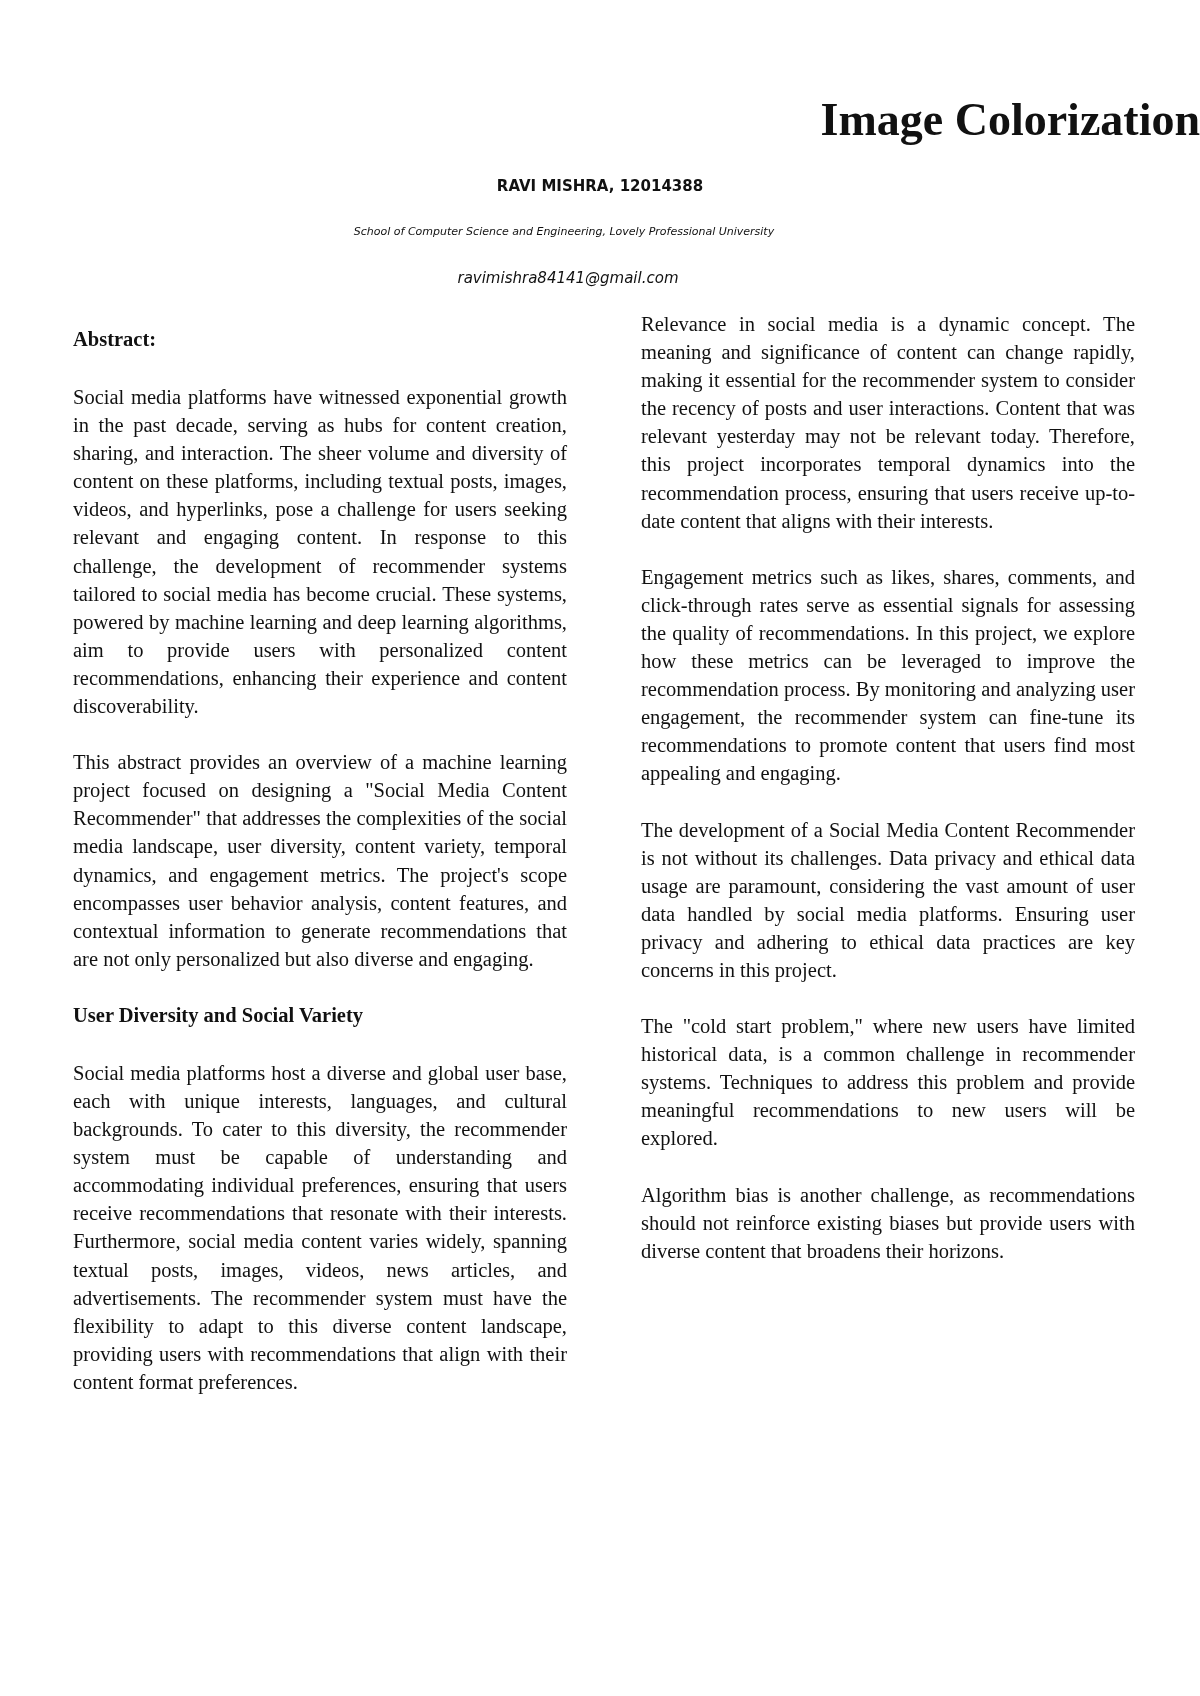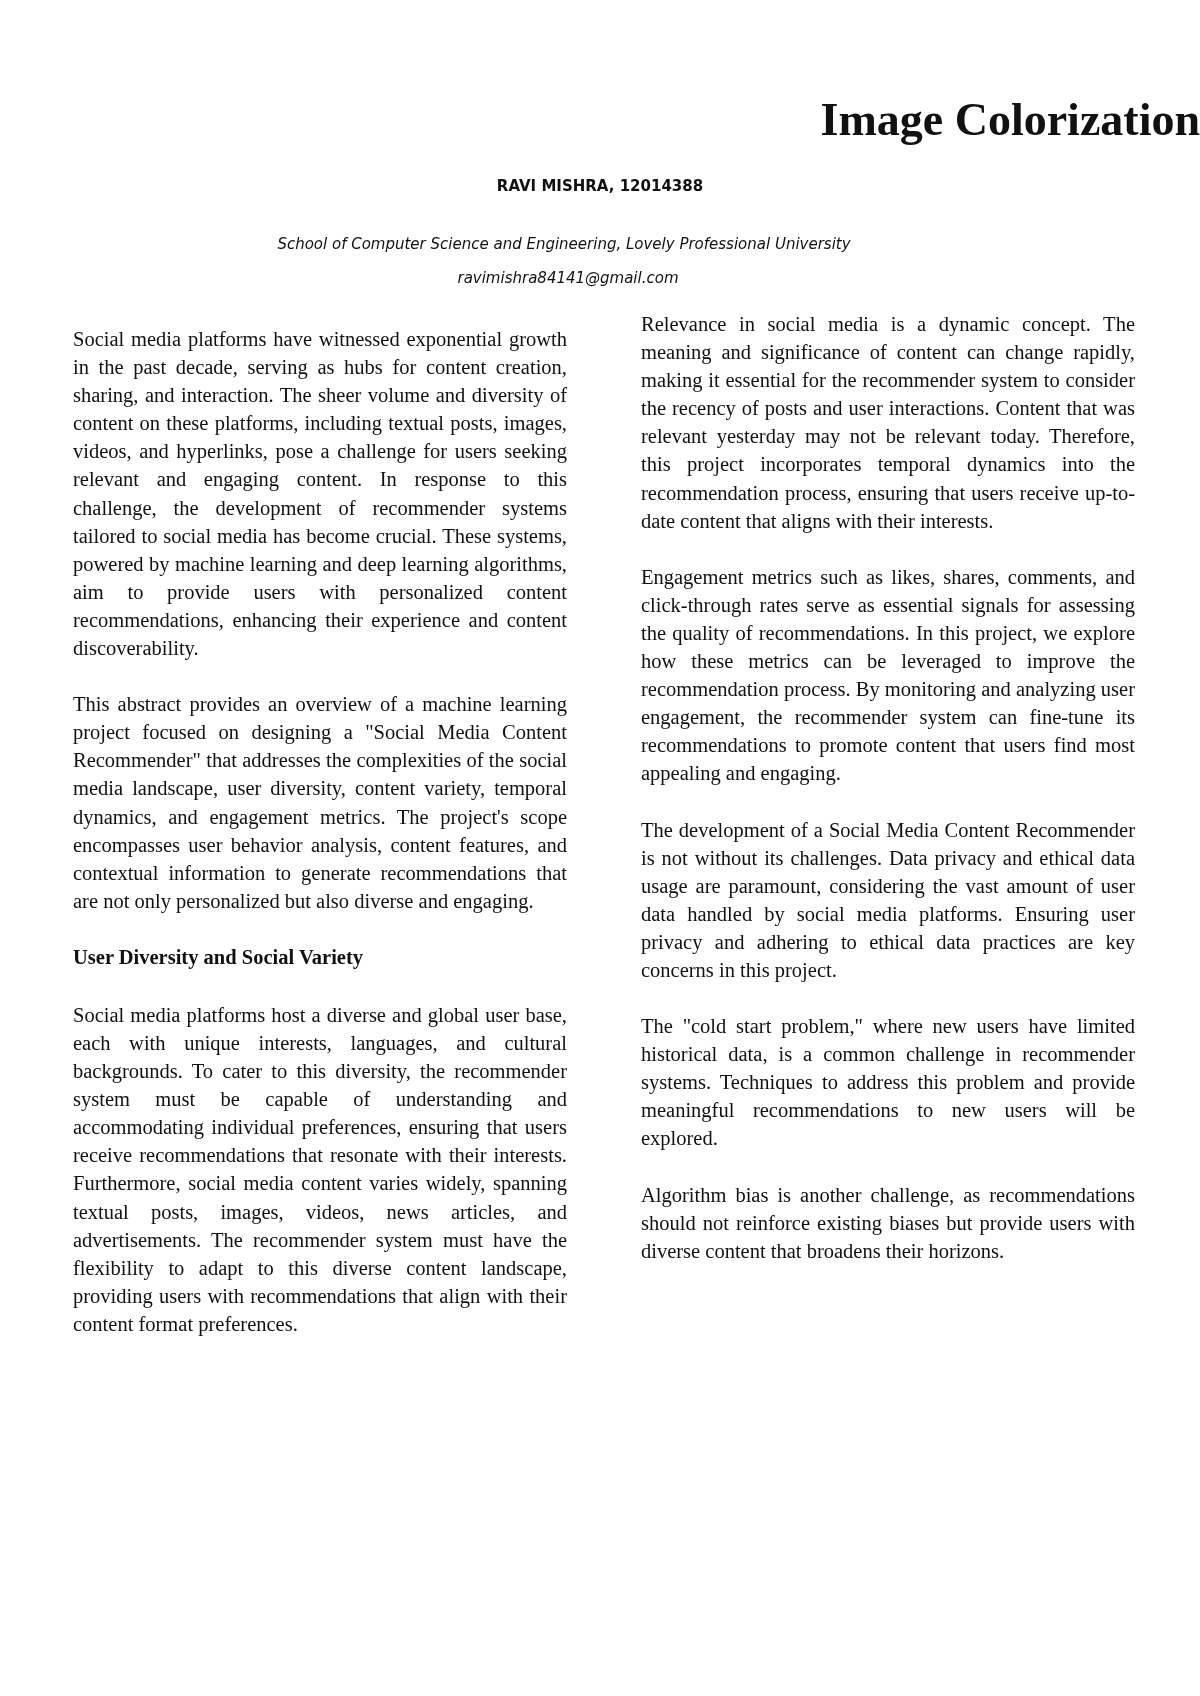--- a/index.html
+++ b/index.html
@@ -7,21 +7,21 @@
   .title {
     position: absolute; top: 92px; left: 0; width: 1200px; text-align: right;
     font-family: "Liberation Serif", serif; font-weight: bold; font-size: 46px; line-height: 56px; margin: 0;
   }
   .author {
     position: absolute; top: 176px; left: 0; width: 1200px; text-align: center;
     font-family: "DejaVu Sans", sans-serif; font-weight: bold; font-size: 15px; line-height: 20px;
   }
   .affil {
     position: absolute; top: 222px; left: 0; width: 1128px; text-align: center;
-    font-family: "DejaVu Sans", sans-serif; font-style: italic; font-size: 15px; line-height: 20px; margin-top: 12px;
+    font-family: "DejaVu Sans", sans-serif; font-style: italic; font-size: 11px; line-height: 20px;
   }
   .email {
     position: absolute; top: 268px; left: 0; width: 1136px; text-align: center;
     font-family: "DejaVu Sans", sans-serif; font-style: italic; font-size: 15px; line-height: 20px;
   }
   .col {
     position: absolute; width: 494px;
     font-family: "Liberation Serif", serif; font-size: 20.5px; line-height: 28.1px;
   }
   .col.left { left: 73px; top: 325px; }
@@ -34,20 +34,21 @@
 </style>
 </head>
 <body>
 
 <h1 class="title">Image Colorization</h1>
 <div class="author">RAVI MISHRA, 12014388</div>
 <div class="affil">School of Computer Science and Engineering, Lovely Professional University</div>
 <div class="email">ravimishra84141@gmail.com</div>
 
 <div class="col left">
+  <h2>Abstract:</h2>
   <p>Social media platforms have witnessed exponential growth in the past decade, serving as hubs for content creation, sharing, and interaction. The sheer volume and diversity of content on these platforms, including textual posts, images, videos, and hyperlinks, pose a challenge for users seeking relevant and engaging content. In response to this challenge, the development of recommender systems tailored to social media has become crucial. These systems, powered by machine learning and deep learning algorithms, aim to provide users with personalized content recommendations, enhancing their experience and content discoverability.</p>
   <p>This abstract provides an overview of a machine learning project focused on designing a "Social Media Content Recommender" that addresses the complexities of the social media landscape, user diversity, content variety, temporal dynamics, and engagement metrics. The project's scope encompasses user behavior analysis, content features, and contextual information to generate recommendations that are not only personalized but also diverse and engaging.</p>
   <h2>User Diversity and Social Variety</h2>
   <p>Social media platforms host a diverse and global user base, each with unique interests, languages, and cultural backgrounds. To cater to this diversity, the recommender system must be capable of understanding and accommodating individual preferences, ensuring that users receive recommendations that resonate with their interests. Furthermore, social media content varies widely, spanning textual posts, images, videos, news articles, and advertisements. The recommender system must have the flexibility to adapt to this diverse content landscape, providing users with recommendations that align with their content format preferences.</p>
 </div>
 
 <div class="col right">
   <p>Relevance in social media is a dynamic concept. The meaning and significance of content can change rapidly, making it essential for the recommender system to consider the recency of posts and user interactions. Content that was relevant yesterday may not be relevant today. Therefore, this project incorporates temporal dynamics into the recommendation process, ensuring that users receive up-to-date content that aligns with their interests.</p>
   <p>Engagement metrics such as likes, shares, comments, and click-through rates serve as essential signals for assessing the quality of recommendations. In this project, we explore how these metrics can be leveraged to improve the recommendation process. By monitoring and analyzing user engagement, the recommender system can fine-tune its recommendations to promote content that users find most appealing and engaging.</p>
   <p>The development of a Social Media Content Recommender is not without its challenges. Data privacy and ethical data usage are paramount, considering the vast amount of user data handled by social media platforms. Ensuring user privacy and adhering to ethical data practices are key concerns in this project.</p>

